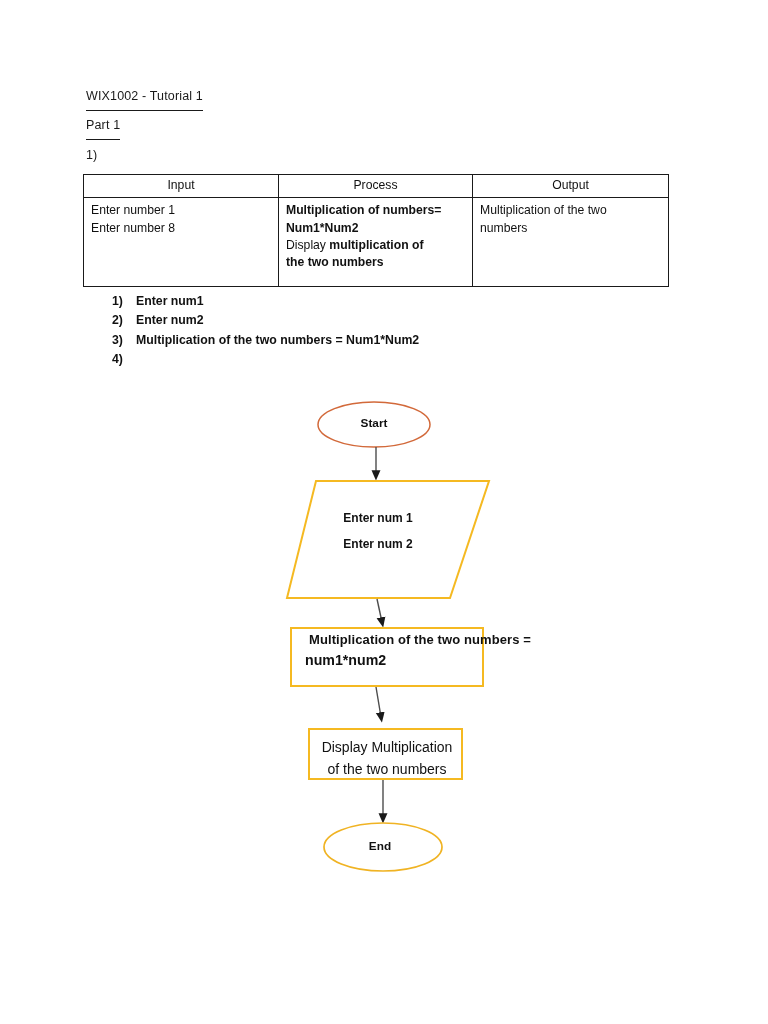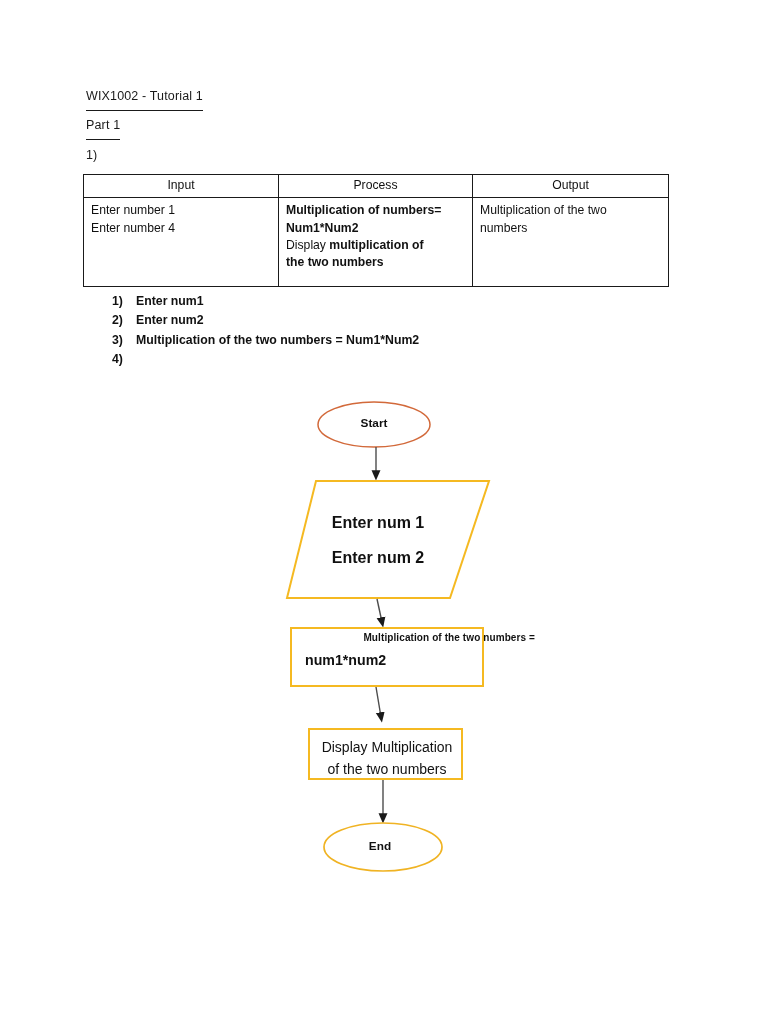--- a/index.html
+++ b/index.html
@@ -95,27 +95,27 @@
     font-weight: 700;
     pointer-events: none;
   }
 
   #lbl-start {
     left: 318px; top: 416px; width: 112px;
     font-size: 11.8px;
   }
   #lbl-input {
     left: 292px; top: 505px; width: 172px;
-    font-size: 16px;
+    font-size: 12px;
     line-height: 2.2;
   }
   #lbl-proc-small {
     left: 305px; top: 632px; width: 230px;
-    text-align: right;
-    font-size: 10px;
+    text-align: center;
+    font-size: 13px;
     letter-spacing: 0.1px;
   }
   #lbl-proc-big {
     left: 305px; top: 652px; width: 230px;
     text-align: left;
     font-size: 14.2px;
   }
   #lbl-display {
     left: 313px; top: 737px; width: 148px;
     font-size: 14px;
@@ -148,21 +148,21 @@
     <tr>
       <th>Input</th>
       <th>Process</th>
       <th>Output</th>
     </tr>
   </thead>
   <tbody>
     <tr>
       <td class="cell-body">
         <span class="cell-line">Enter number 1</span>
-        <span class="cell-line">Enter number 4</span>
+        <span class="cell-line">Enter number 8</span>
       </td>
       <td class="cell-body">
         <span class="cell-line b">Multiplication of numbers=</span>
         <span class="cell-line b">Num1*Num2</span>
         <span class="cell-line"><span>Display </span><span class="b">multiplication of</span></span>
         <span class="cell-line b">the two numbers</span>
       </td>
       <td class="cell-body">
         <span class="cell-line">Multiplication of the two</span>
         <span class="cell-line">numbers</span>

